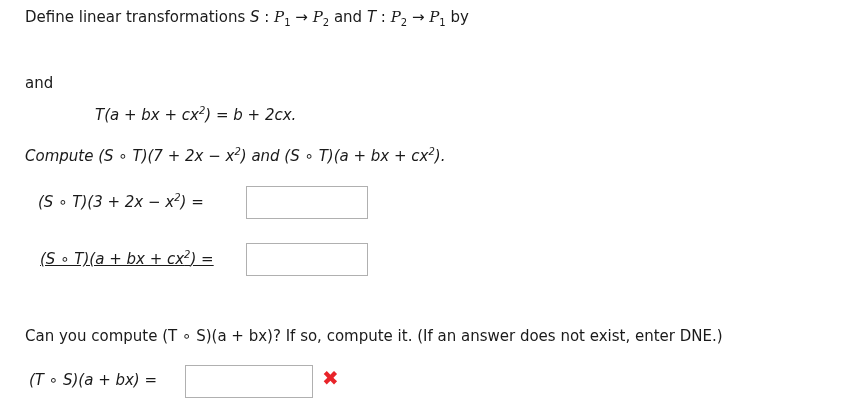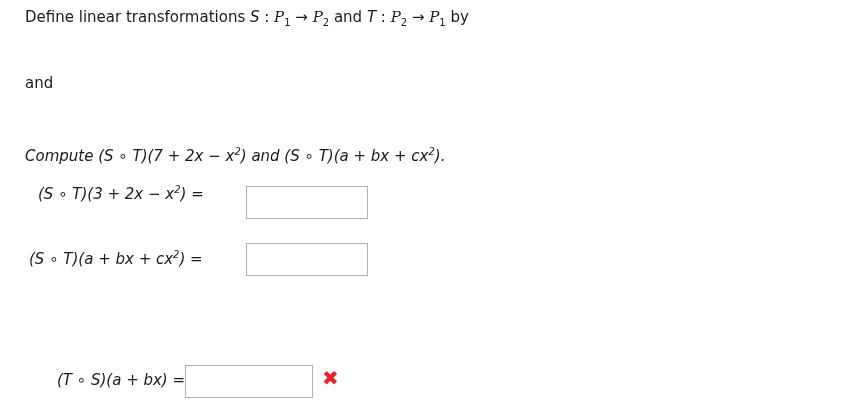--- a/index.html
+++ b/index.html
@@ -54,54 +54,58 @@
     color: #e8242a;
     font-size: 20px;
     font-weight: bold;
     font-family: "DejaVu Sans", sans-serif;
   }
   .r1  { left: 25px;  top: 8px;   }
   .r2  { left: 95px;  top: 40px;  }
   .r3  { left: 25px;  top: 74px;  }
   .r4  { left: 95px;  top: 105px; }
   .r5  { left: 25px;  top: 146px; }
-  .r6  { left: 38px;  top: 184px; text-align: center; }
-  .r7  { left: 29px;  top: 249px; }
+  .r6  { left: 38px;  top: 192px; text-align: center; }
+  .r7  { left: 40px;  top: 249px; text-decoration: underline; }
   .r8  { left: 25px;  top: 327px; }
-  .r9  { left: 29px;  top: 371px; margin-left: 28px; }
+  .r9  { left: 29px;  top: 371px; }
   .box1 { left: 246px; top: 186px; width: 122px; height: 33px; }
   .box2 { left: 246px; top: 243px; width: 122px; height: 33px; }
   .box3 { left: 185px; top: 365px; width: 128px; height: 33px; }
   .x1   { left: 322px; top: 366px; }
 </style>
 </head>
 <body>
 
 <div class="page">
 
   <div class="line r1">
     <span>Define linear transformations </span><span class="math">S</span><span> : </span><span class="cal">P</span><span class="sub">1</span><span> → </span><span class="cal">P</span><span class="sub">2</span><span> and </span><span class="math">T</span><span> : </span><span class="cal">P</span><span class="sub">2</span><span> → </span><span class="cal">P</span><span class="sub">1</span><span> by</span>
   </div>
 
 
   <div class="line r3">and</div>
 
+  <div class="line r4 math">
+    <span>T(a + bx + cx</span><span class="up">2</span><span>) = b + 2cx.</span>
+  </div>
 
   <div class="line r5">
     <span class="math">Compute  (S ∘ T)(7 + 2x − x</span><span class="up">2</span><span class="math">)  and  (S ∘ T)(a + bx + cx</span><span class="up">2</span><span class="math">).</span>
   </div>
 
   <div class="line r6 math">
     <span>(S ∘ T)(3 + 2x − x</span><span class="up">2</span><span>) =</span>
   </div>
   <input class="ansbox box1" type="text" value="" placeholder="" style="">
 
   <div class="line r7 math">
     <span>(S ∘ T)(a + bx + cx</span><span class="up">2</span><span>) =</span>
   </div>
   <input class="ansbox box2" type="text" value="" placeholder="" style="">
 
+  <div class="line r8">Can you compute  (T ∘ S)(a + bx)?  If so, compute it. (If an answer does not exist, enter DNE.)</div>
 
   <div class="line r9 math">(T ∘ S)(a + bx) =</div>
   <input class="ansbox box3" type="text" value="" placeholder="" style="">
   <span class="xmark x1">✖</span>
 
 </div>
 
 </body></html>

